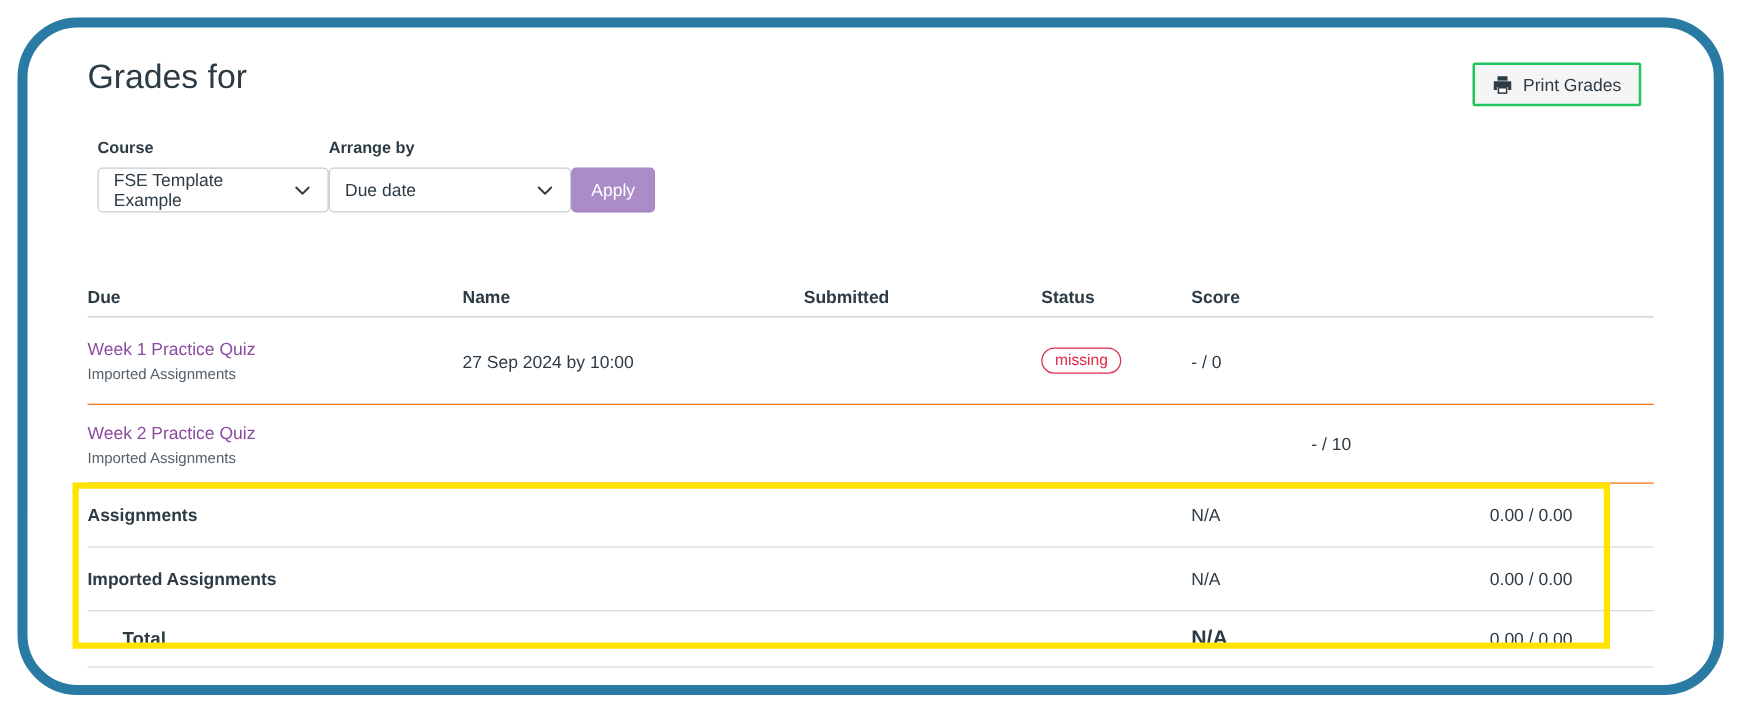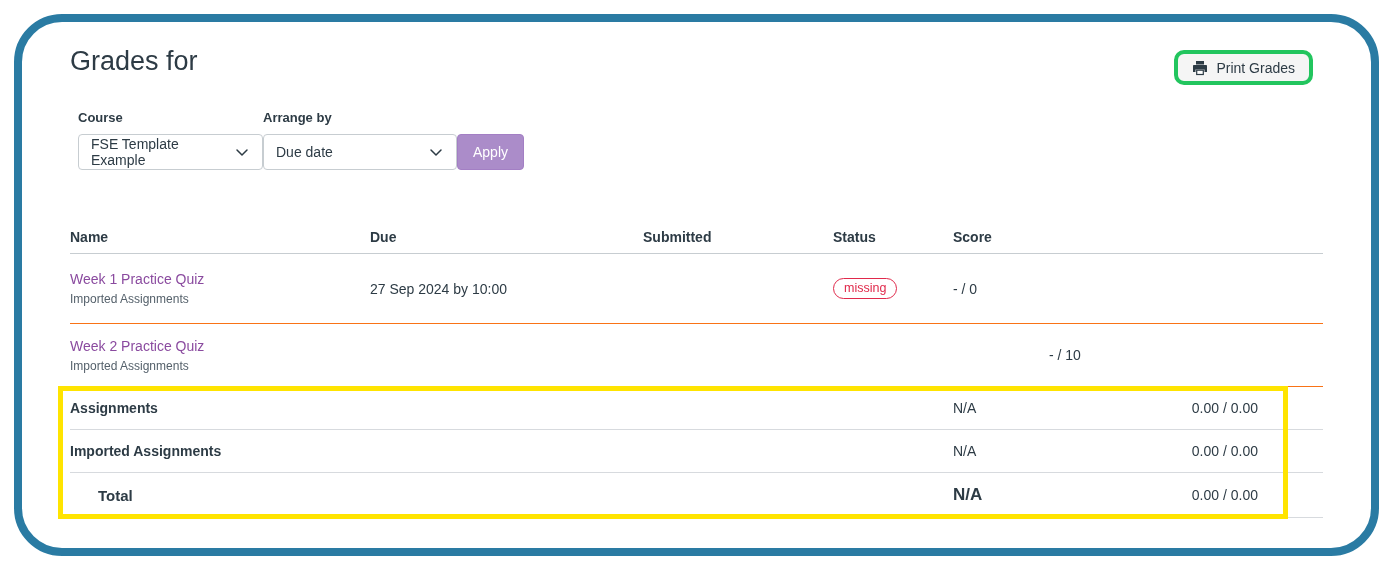--- a/index.html
+++ b/index.html
@@ -4,38 +4,38 @@
 <style>
   * { margin:0; padding:0; box-sizing:border-box; }
   html,body { width:1393px; height:570px; background:#ffffff; font-family:"Liberation Sans", sans-serif; color:#2d3b45; }
   .stage { position:relative; width:1393px; height:570px; overflow:hidden; background:#fff; }
 
   .frame { position:absolute; left:14px; top:14px; right:14px; bottom:14px; border:8px solid #2a7ba3; border-radius:48px; pointer-events:none; }
 
   .page-title { position:absolute; left:70px; top:46px; font-size:27px; font-weight:400; color:#2d3b45; }
 
   .print-btn { position:absolute; right:80px; top:50px; height:35px; display:flex; align-items:center; gap:8px;
-    background:#f5f5f5; border:4px solid #22c55e; border-radius:10px; padding:4px 14px; font-size:14px; color:#2d3b45; cursor:pointer; font-family:inherit; }
+    background:#f5f5f5; border:2px solid #22c55e; border-radius:2px; padding:4px 14px; font-size:14px; color:#2d3b45; cursor:pointer; font-family:inherit; }
 
   .filters { position:absolute; left:78px; top:110px; display:flex; align-items:flex-end; }
   .filter-group { display:flex; flex-direction:column; }
   .filter-label { font-size:13px; font-weight:700; margin-bottom:9px; color:#2d3b45; }
   .select-box { height:36px; border:1px solid #c7cdd1; border-radius:4px; background:#fff; display:flex; align-items:center; justify-content:space-between; padding:0 12px; font-size:14px; color:#2d3b45; cursor:pointer; }
   .select-course { width:185px; }
   .select-arrange { width:194px; }
   .apply-btn { height:36px; padding:0 15px; background:#ab8cc9; border:1px solid #a37fc4; border-radius:4px; color:#ffffff; font-size:14px; cursor:pointer; font-family:inherit; }
 
   .grades-table { position:absolute; left:70px; top:224px; width:1253px; }
   .t-row { display:grid; grid-template-columns:300px 273px 190px 120px 170px 1fr; align-items:center; }
   .t-head { height:30px; border-bottom:1px solid #c7cdd1; font-weight:700; font-size:14px; }
   .t-head .cell { align-self:end; padding-bottom:8px; }
   .row-assignment { border-bottom:1px solid #f97316; }
   .row-1 { height:70px; }
   .row-2 { height:63px;gap:24px; }
-  .row-summary { height:43px; border-bottom:1px solid #d7dade; }
+  .row-summary { height:51px; border-bottom:1px solid #d7dade; }
   .row-total { height:45px; border-bottom:1px solid #d7dade; }
 
   .cell { font-size:14px; }
   .cell-points { text-align:right; padding-right:65px; }
   .asg-link { color:#8a4a9f; font-size:14px; text-decoration:none; display:block; margin-bottom:3px; cursor:pointer; }
   .asg-group { color:#55616b; font-size:12px; }
   .status-pill { display:inline-block; border:1px solid #e0294b; color:#e0294b; border-radius:999px; padding:1px 10px 2px; font-size:12.5px; line-height:16px; }
   .summary-label { font-weight:700; font-size:14px; }
   .total-label { font-size:15px; font-weight:700;margin-left:28px; }
   .total-na { font-size:17px; font-weight:700; }
@@ -84,22 +84,22 @@
               <path d="M3 6l5 5 5-5" stroke="#2d3b45" stroke-width="1.5" fill="none" stroke-linecap="round" stroke-linejoin="round"></path>
             </svg>
         </span>
       </div>
     </div>
     <button class="apply-btn">Apply</button>
   </div>
 
   <div class="grades-table">
     <div class="t-row t-head">
+      <span class="cell">Due</span>
       <span class="cell">Name</span>
-      <span class="cell">Due</span>
       <span class="cell">Submitted</span>
       <span class="cell">Status</span>
       <span class="cell">Score</span>
       <span class="cell"></span>
     </div>
 
     <div class="t-row row-assignment row-1">
       <div class="cell">
         <a class="asg-link">Week 1 Practice Quiz</a>
         <span class="asg-group">Imported Assignments</span>

